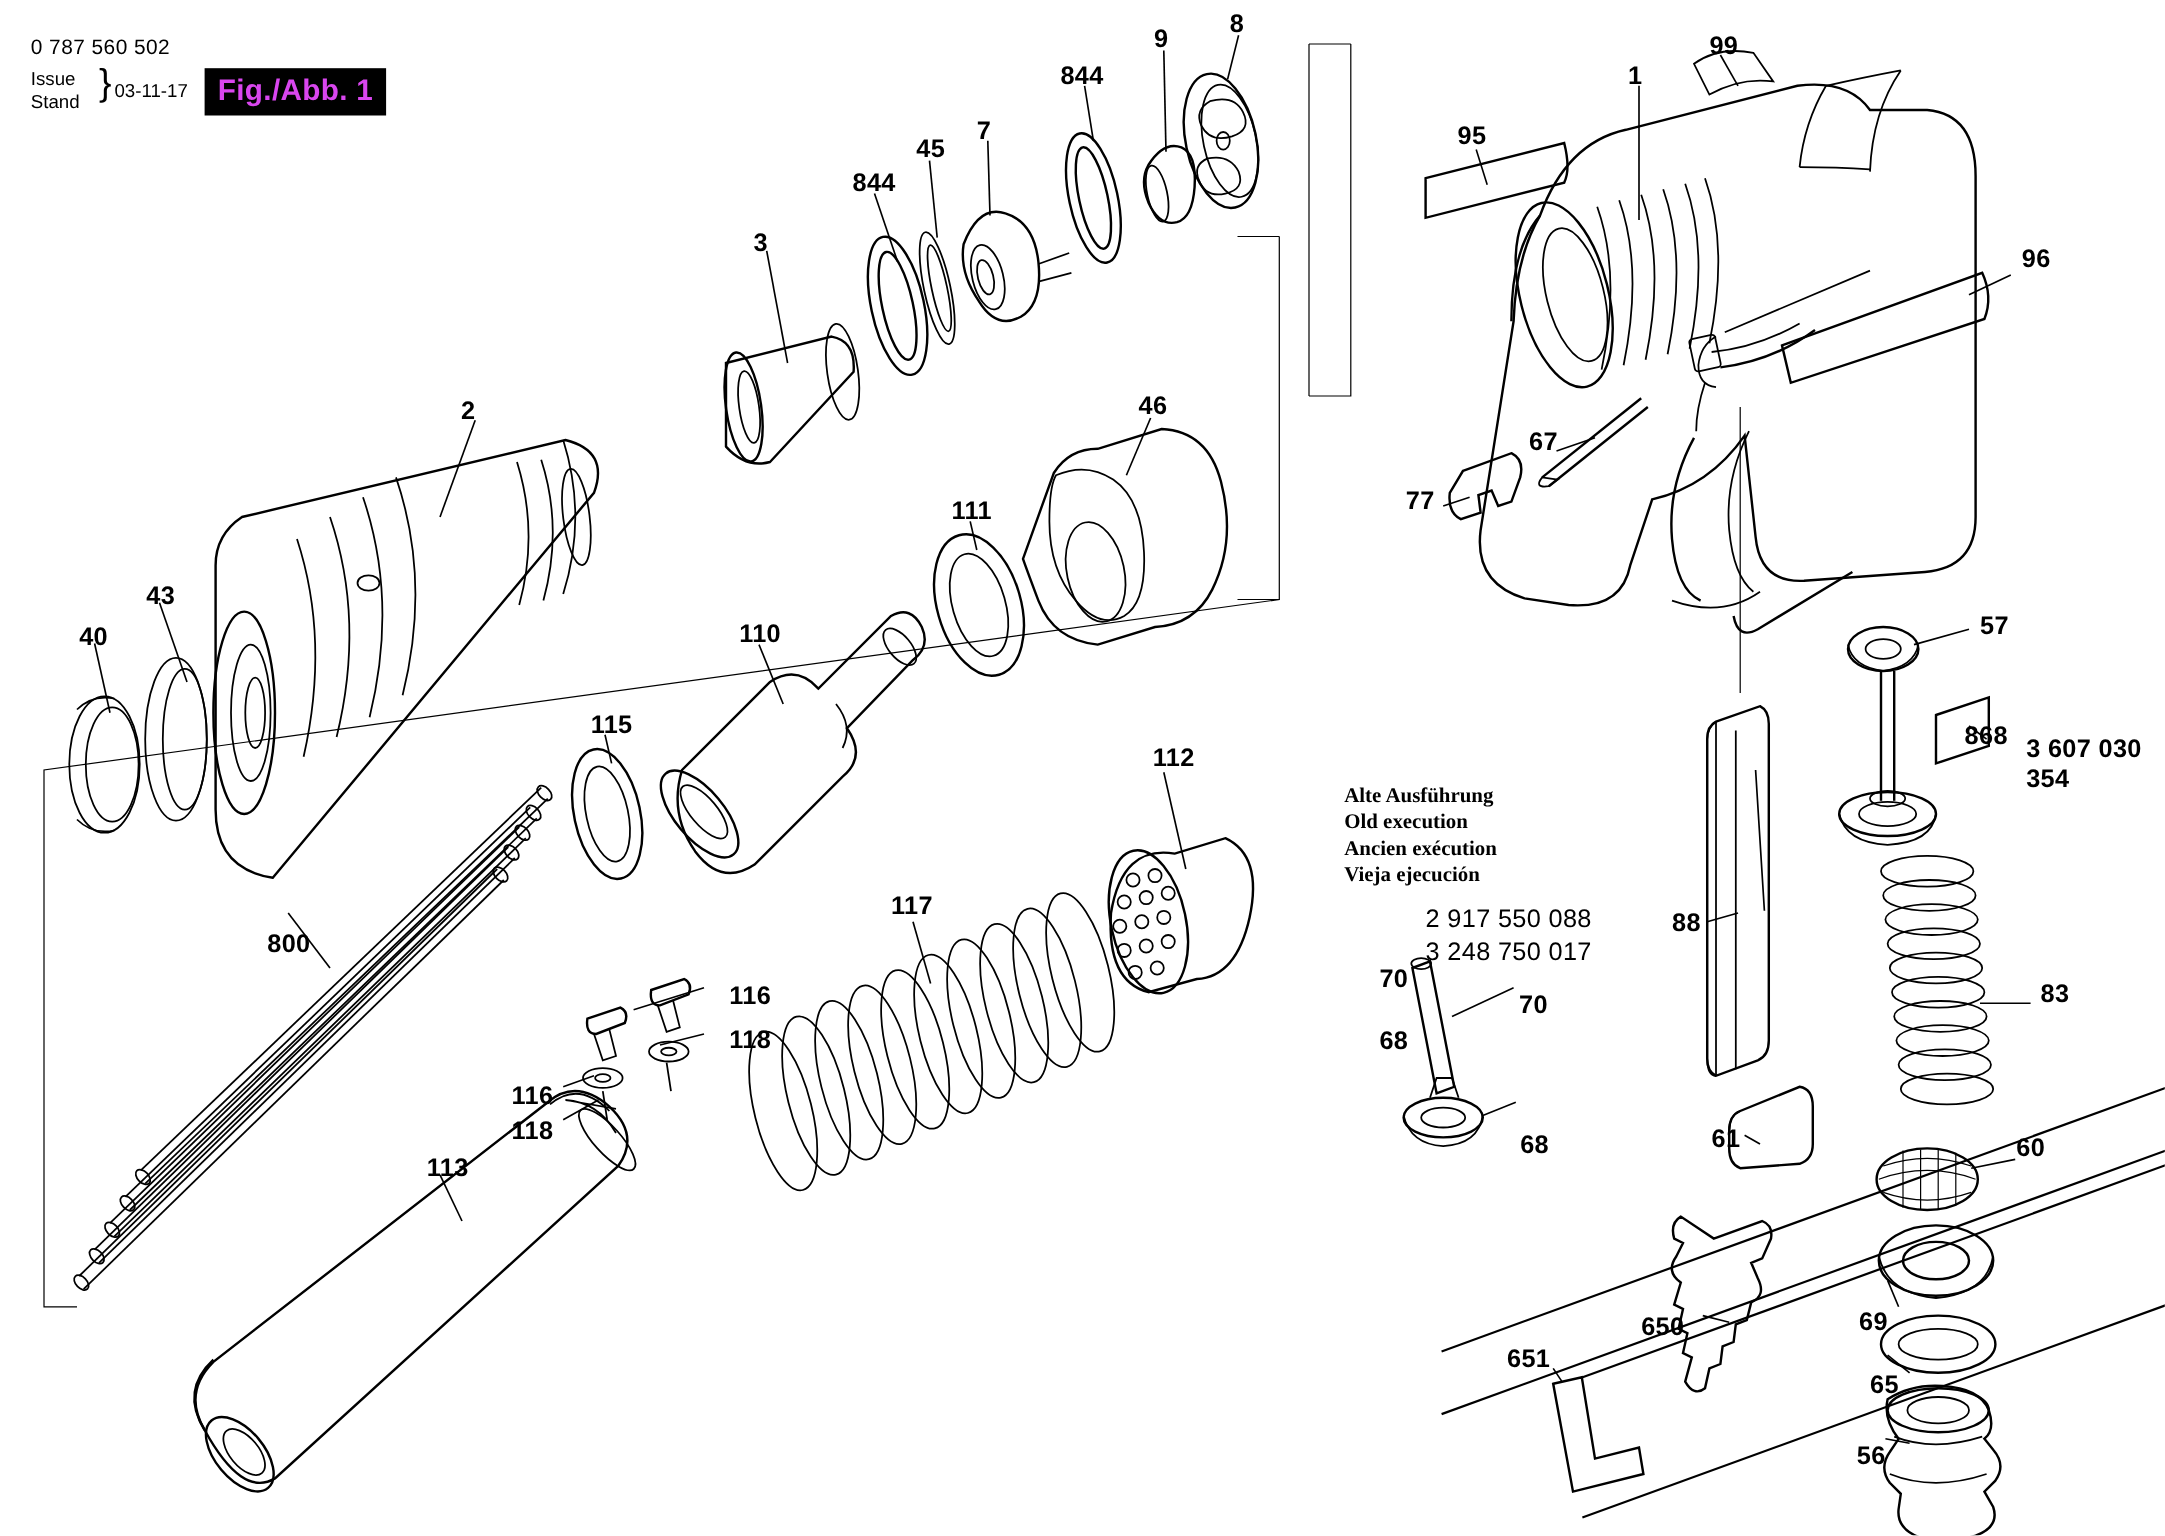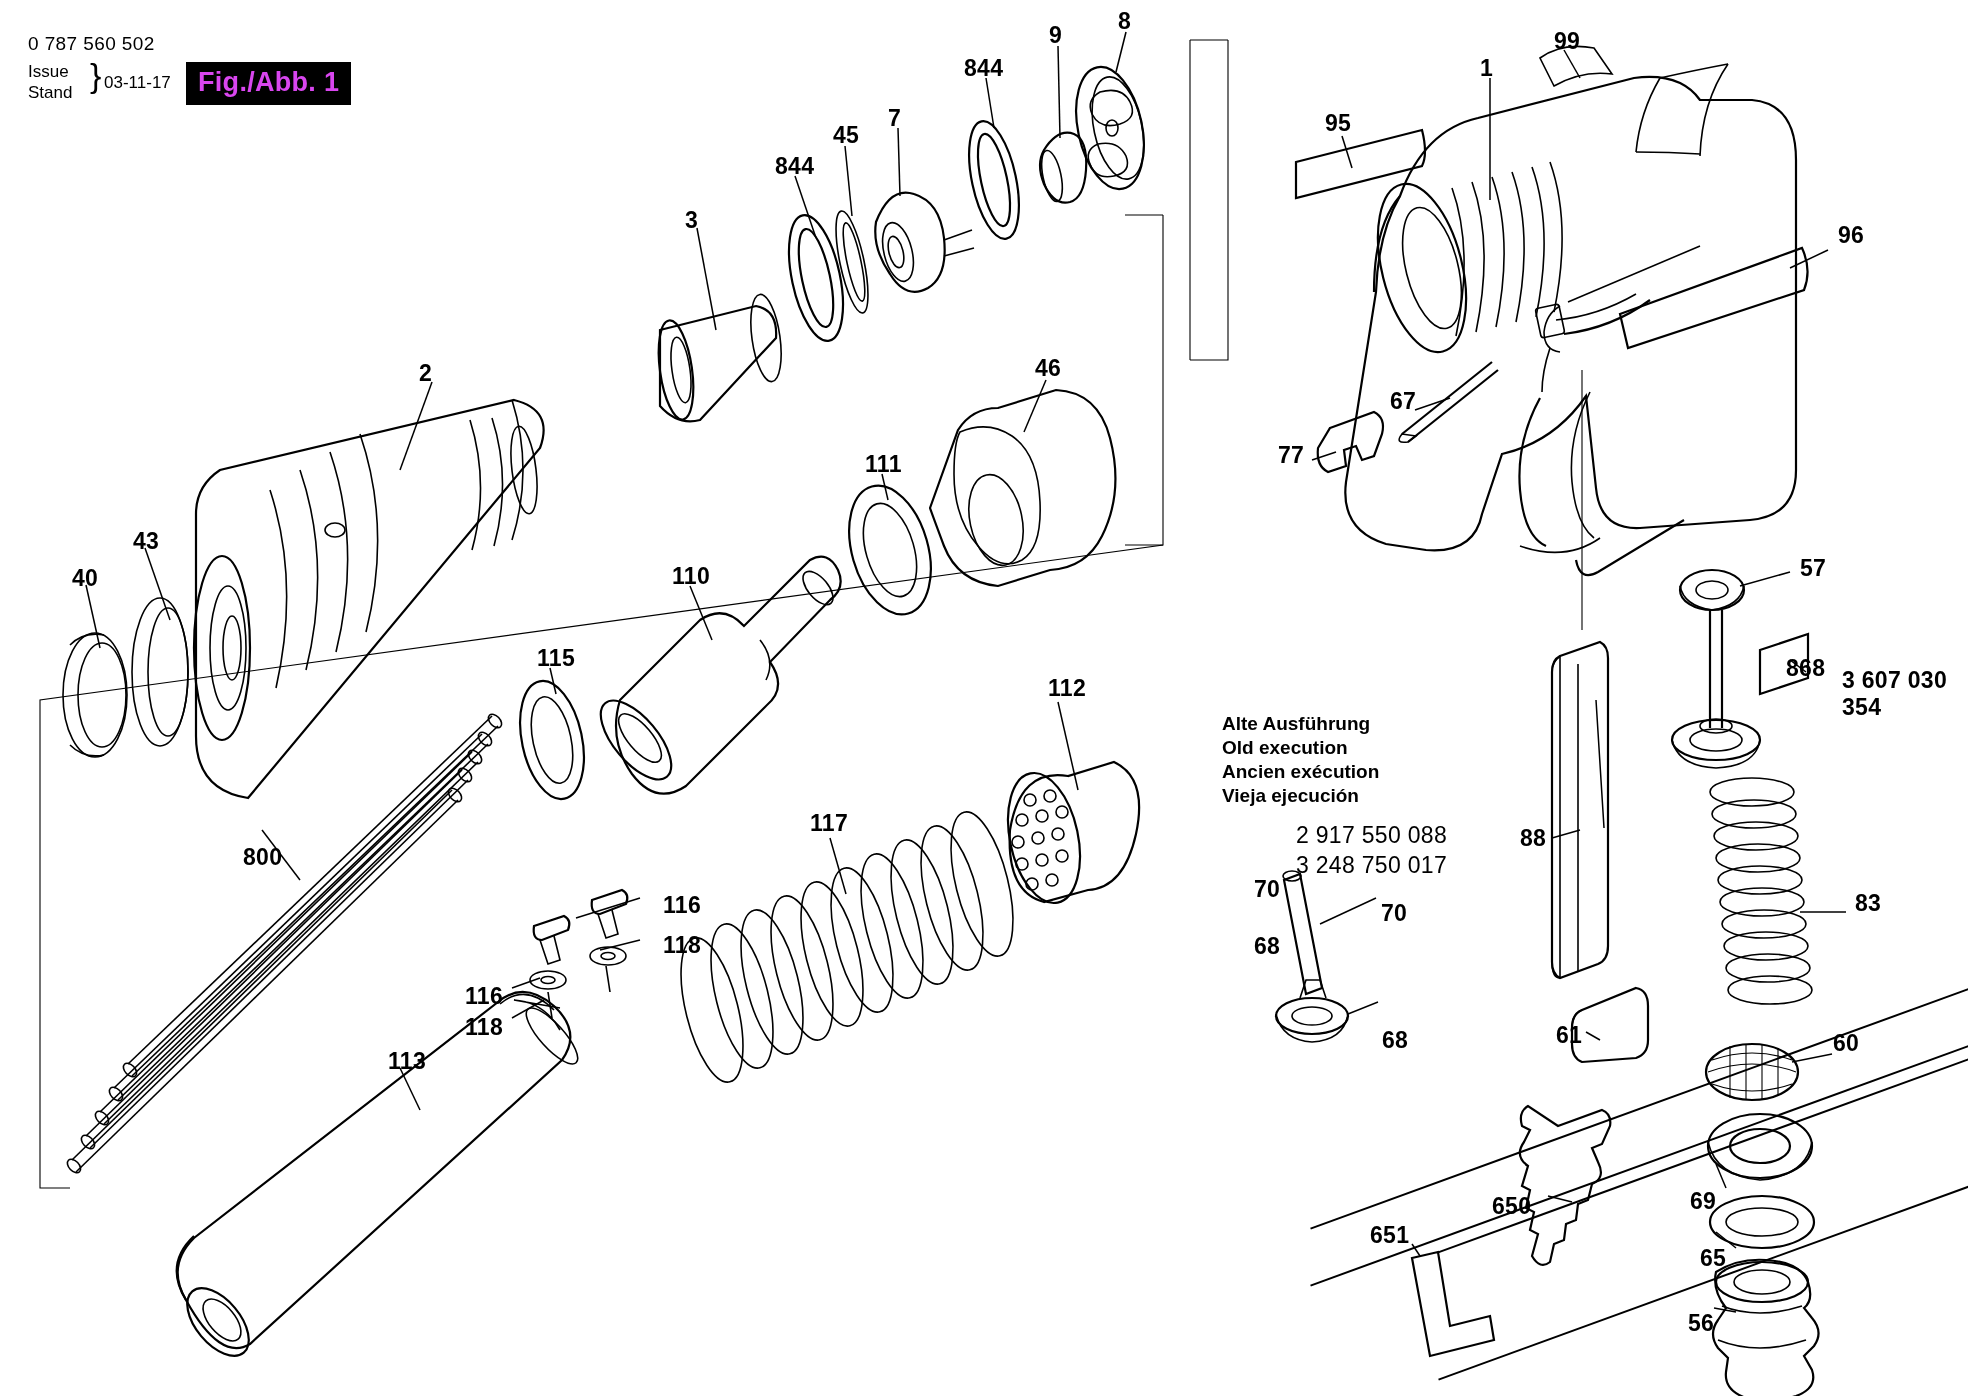--- a/index.html
+++ b/index.html
@@ -440,21 +440,21 @@
   <div class="abs num" style="left:1855px;top:890px;">83</div>
   <div class="abs num" style="left:1833px;top:1030px;">60</div>
   <div class="abs num" style="left:1690px;top:1188px;">69</div>
   <div class="abs num" style="left:1700px;top:1245px;">65</div>
   <div class="abs num" style="left:1688px;top:1310px;">56</div>
   <div class="abs num" style="left:1492px;top:1193px;">650</div>
   <div class="abs num" style="left:1370px;top:1222px;">651</div>
   <div class="abs num strike" style="left:1381px;top:900px;">70</div>
   <div class="abs num strike" style="left:1382px;top:1000px;">68</div>
 
-  <div class="abs" style="left:1222px;top:712px;">
+  <div class="abs" style="left:1222px;top:712px;font-family:Liberation Serif, serif;">
     <div class="note bold">Alte Ausführung</div>
     <div class="note bold">Old execution</div>
     <div class="note bold">Ancien exécution</div>
     <div class="note bold">Vieja ejecución</div>
   </div>
   <div class="abs num strike" style="left:1254px;top:822px;">70</div>
   <div class="abs num" style="left:1296px;top:822px;font-weight:normal;">2 917 550 088</div>
   <div class="abs num strike" style="left:1254px;top:852px;">68</div>
   <div class="abs num" style="left:1296px;top:852px;font-weight:normal;">3 248 750 017</div>
 

